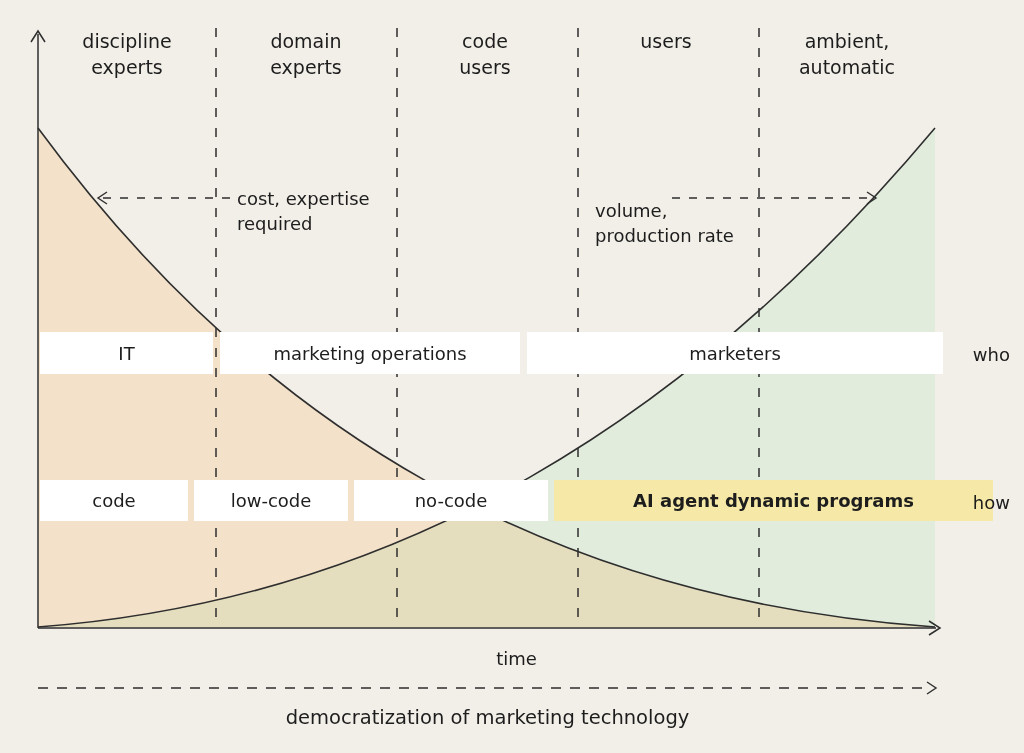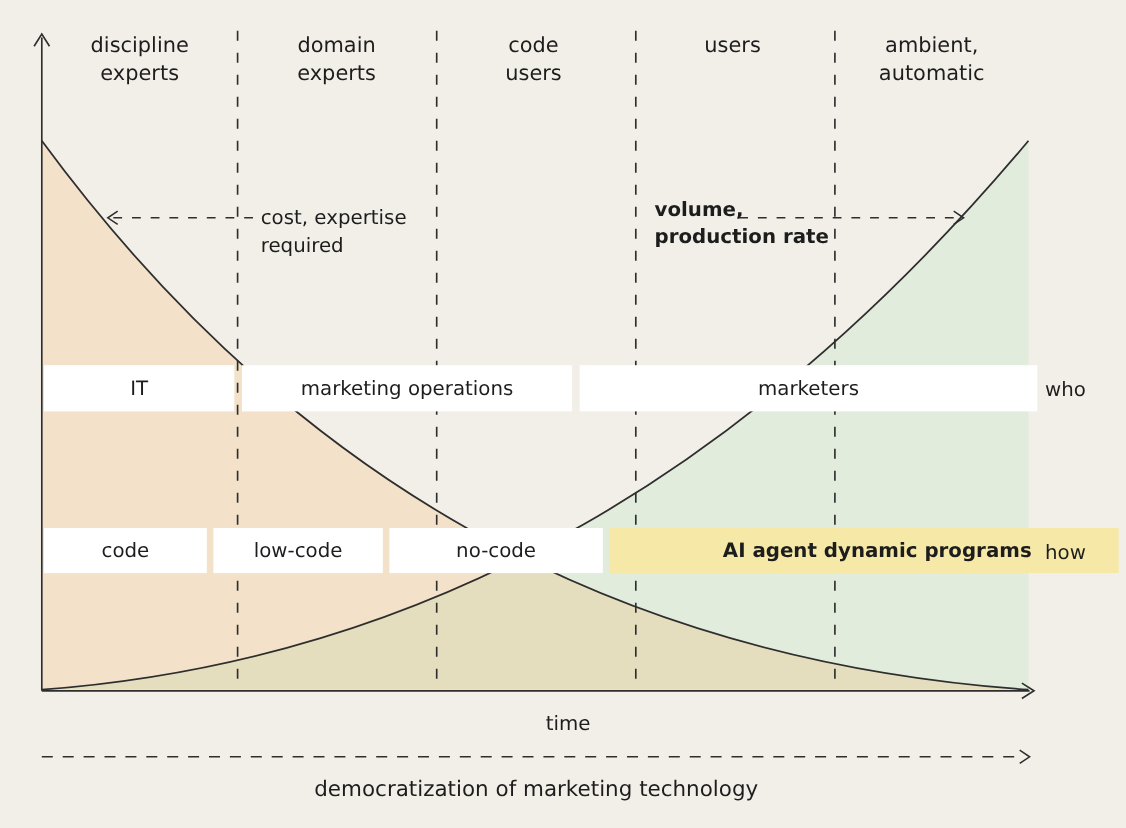--- a/index.html
+++ b/index.html
@@ -17,21 +17,21 @@
     position:absolute;font-size:18px;line-height:25px;white-space:pre-line;
   }
   .band{
     position:absolute;background:#ffffff;display:flex;align-items:center;justify-content:center;
     font-size:18px;
   }
   .band.who-row{top:332px;height:42px;}
   .band.how-row{top:480px;height:41px;text-align:right;}
   .band.highlight{background:#f6e9a7;font-weight:700;}
   .side-label{
-    position:absolute;left:950px;width:60px;text-align:left;font-size:18px;
+    position:absolute;left:950px;width:60px;text-align:right;font-size:18px;
   }
   .axis-caption{
     position:absolute;left:0;width:975px;text-align:center;font-size:18px;margin-left:29px;
   }
   .diagram-title{
     position:absolute;left:0;top:706px;width:975px;text-align:center;
     font-size:19.5px;font-weight:400;
   }
 </style>
 </head>
@@ -91,31 +91,31 @@
   <div class="col-header" style="left:218px;">domain
 experts</div>
   <div class="col-header" style="left:397px;">code
 users</div>
   <div class="col-header" style="left:578px;">users</div>
   <div class="col-header" style="left:759px;">ambient,
 automatic</div>
 
   <div class="annot" style="left:237px;top:186px;">cost, expertise
 required</div>
-  <div class="annot" style="left:595px;top:178px;font-weight:bold;">volume,
+  <div class="annot" style="left:595px;top:198px;">volume,
 production rate</div>
 
   <div class="band who-row" style="left:40px;width:173px;">IT</div>
   <div class="band who-row" style="left:220px;width:300px;">marketing operations</div>
   <div class="band who-row" style="left:527px;width:416px;">marketers</div>
 
   <div class="band how-row" style="left:40px;width:148px;">code</div>
   <div class="band how-row" style="left:194px;width:154px;">low-code</div>
   <div class="band how-row" style="left:354px;width:194px;">no-code</div>
-  <div class="band how-row highlight" style="left:554px;width:439px;padding-left:24px;">AI agent dynamic programs</div>
+  <div class="band how-row highlight" style="left:554px;width:439px;">AI agent dynamic programs</div>
 
   <div class="side-label" style="top:344px;">who</div>
   <div class="side-label" style="top:492px;">how</div>
 
   <div class="axis-caption" style="top:648px;">time</div>
   <div class="diagram-title">democratization of marketing technology</div>
 
 </div>
 
 </body></html>

